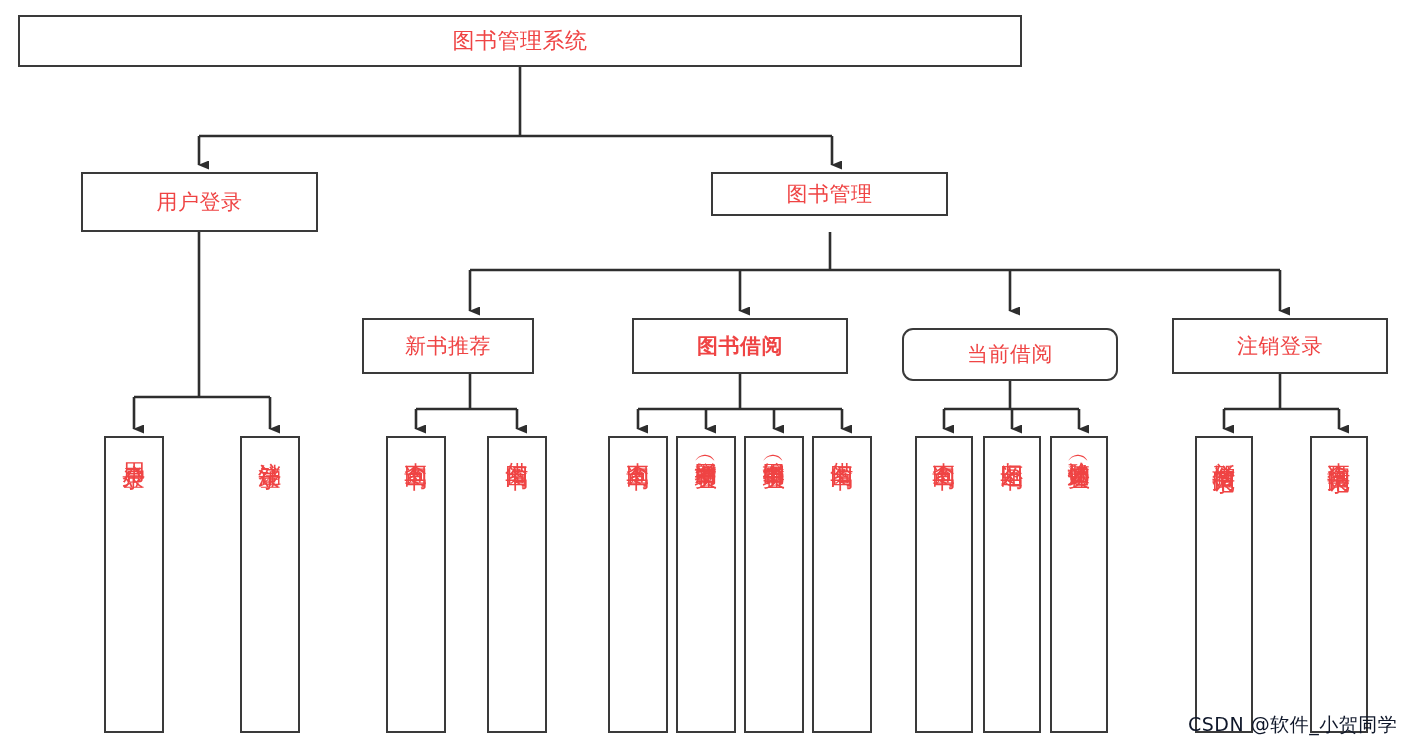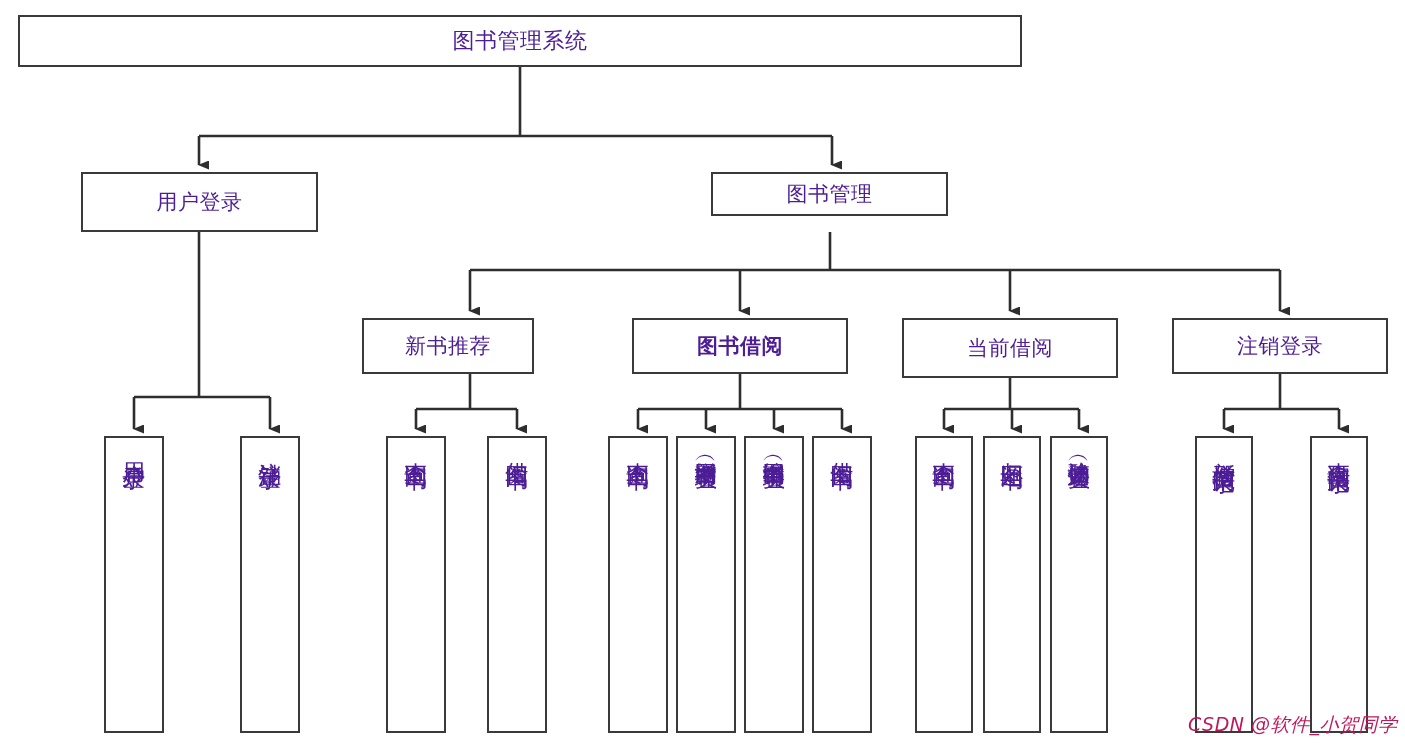--- a/index.html
+++ b/index.html
@@ -26,21 +26,21 @@
     pointer-events: none;
   }
   .node {
     position: absolute;
     box-sizing: border-box;
     background: #ffffff;
     border: 2.5px solid #3a3a3a;
     display: flex;
     align-items: center;
     justify-content: center;
-    color: #4c1d95;
+    color: #ef4444;
     text-align: center;
   }
   .node .lbl {
     display: block;
     line-height: 1.18;
     letter-spacing: 0.5px;
   }
   
   .node.h .lbl {
     font-size: 21px;
@@ -64,25 +64,24 @@
   }
   .node.v.tall .lbl {
     font-size: 22px;
     letter-spacing: 1px;
   }
   .watermark {
     position: absolute;
     left: 1188px;
     top: 712px;
     font-size: 19px;
-    color: #be185d;
+    color: #0f172a;
     white-space: nowrap;
     letter-spacing: 0.5px;
     font-family: "DejaVu Sans", "Liberation Sans", sans-serif;
-    font-style: italic;
   }
 </style>
 </head>
 <body>
 
 <div id="canvas">
 
   <svg class="wires" viewBox="0 0 1405 747" xmlns="http://www.w3.org/2000/svg">
     <defs>
       <marker id="arrow" markerWidth="9" markerHeight="11" refX="4.5" refY="10" orient="auto" markerUnits="userSpaceOnUse">
@@ -145,21 +144,21 @@
   <div class="node h" style="left:711px; top:172px; width:237px; height:44px;">
     <span class="lbl">图书管理</span>
   </div>
 
   <div class="node h" style="left:362px; top:318px; width:172px; height:56px;">
     <span class="lbl">新书推荐</span>
   </div>
   <div class="node h" style="left:632px; top:318px; width:216px; height:56px;font-weight:bold;">
     <span class="lbl">图书借阅</span>
   </div>
-  <div class="node h" style="left:902px; top:318px; width:216px; height:60px;">
+  <div class="node h" style="left:902px; top:328px; width:216px; height:53px;border-radius:11px;">
     <span class="lbl">当前借阅</span>
   </div>
   <div class="node h" style="left:1172px; top:318px; width:216px; height:56px;">
     <span class="lbl">注销登录</span>
   </div>
 
   <div class="node v" style="left:104px; top:436px; width:60px; height:297px;">
     <span class="lbl">用户登录</span>
   </div>
   <div class="node v" style="left:240px; top:436px; width:60px; height:297px;">

